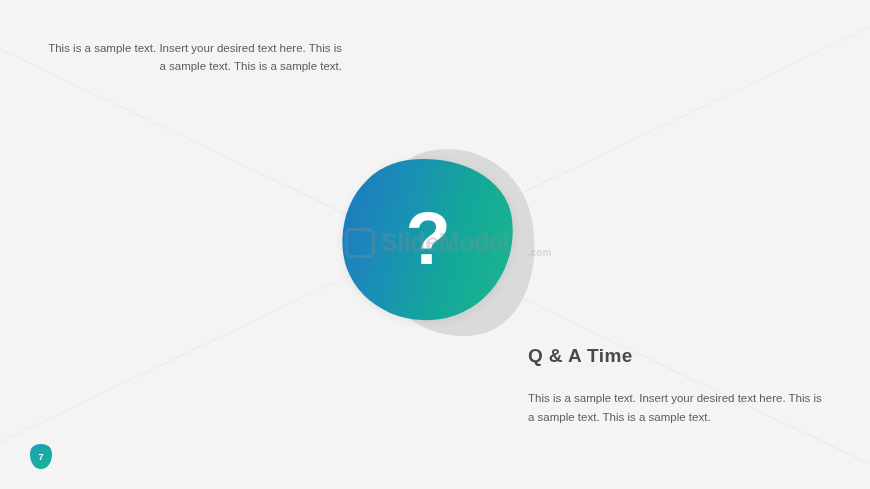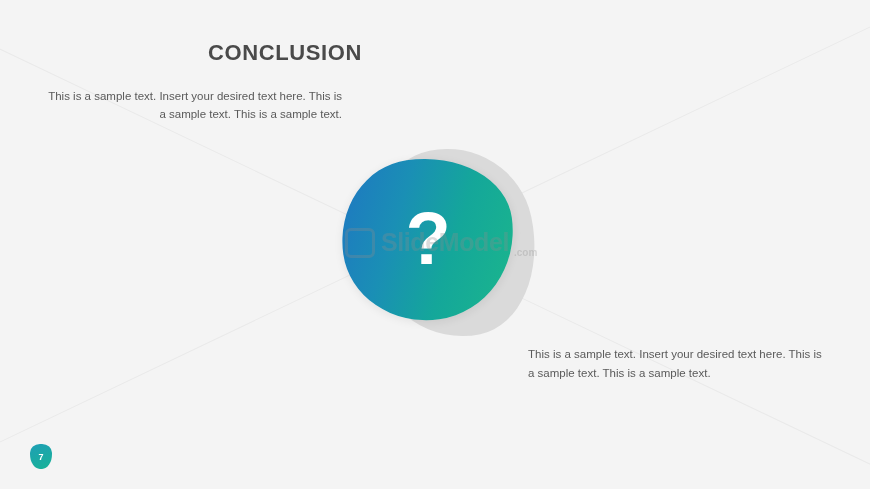--- a/index.html
+++ b/index.html
@@ -158,21 +158,21 @@
     color: #8d8d8d;
     letter-spacing: -0.4px;
     white-space: nowrap;
   }
   .watermark .wm-sub {
     font-size: 10px;
     font-weight: bold;
     color: #8d8d8d;
     align-self: flex-end;
     margin-bottom: 4px;
-    margin-left: 5px;
+    margin-left: 19px;
   }
 
   
   .page-badge {
     position: absolute;
     left: 30px;
     top: 444px;
     width: 22px;
     height: 25px;
     background: #1aa3a3;
@@ -188,36 +188,36 @@
 </style>
 </head>
 <body>
 
 <div class="slide">
 
   <div class="guide guide-a"></div>
   <div class="guide guide-b"></div>
 
   <div class="block-top">
-    <div class="title">CONCLUSION</div>
     <div class="para">This is a sample text. Insert your desired text here. This is a sample text. This is a sample text.</div>
   </div>
 
   <div class="graphic">
     <div class="blob-gray"></div>
     <div class="blob-main">
       <div class="qmark">?</div>
     </div>
   </div>
 
   <div class="watermark">
     <div class="wm-badge"></div>
     <div class="wm-text">SlideModel</div>
     <div class="wm-sub">.com</div>
   </div>
 
   <div class="block-bottom">
+    <div class="title">Q &amp; A Time</div>
     <div class="para">This is a sample text. Insert your desired text here. This is a sample text. This is a sample text.</div>
   </div>
 
   <div class="page-badge">7</div>
 
 </div>
 
 </body></html>

